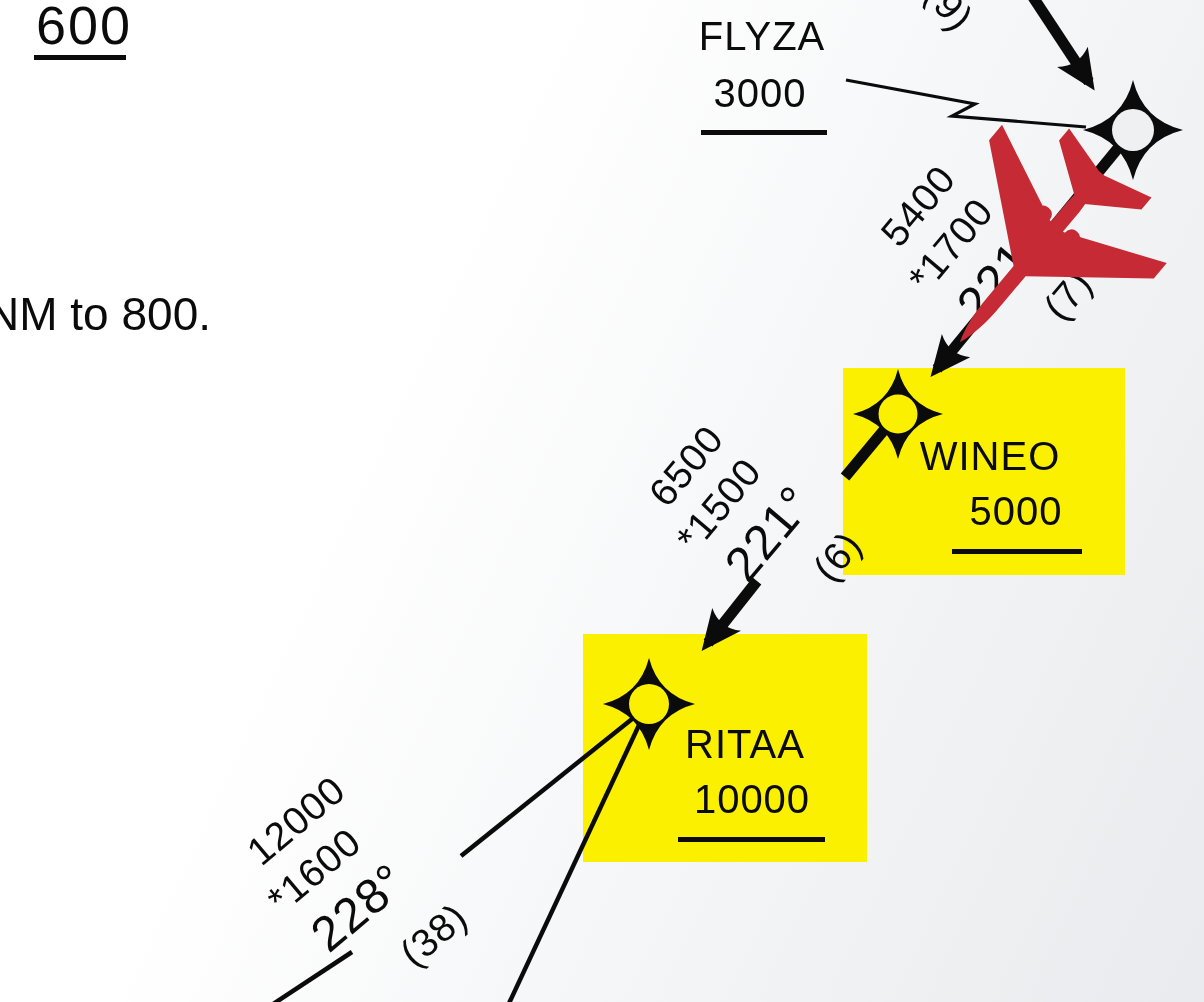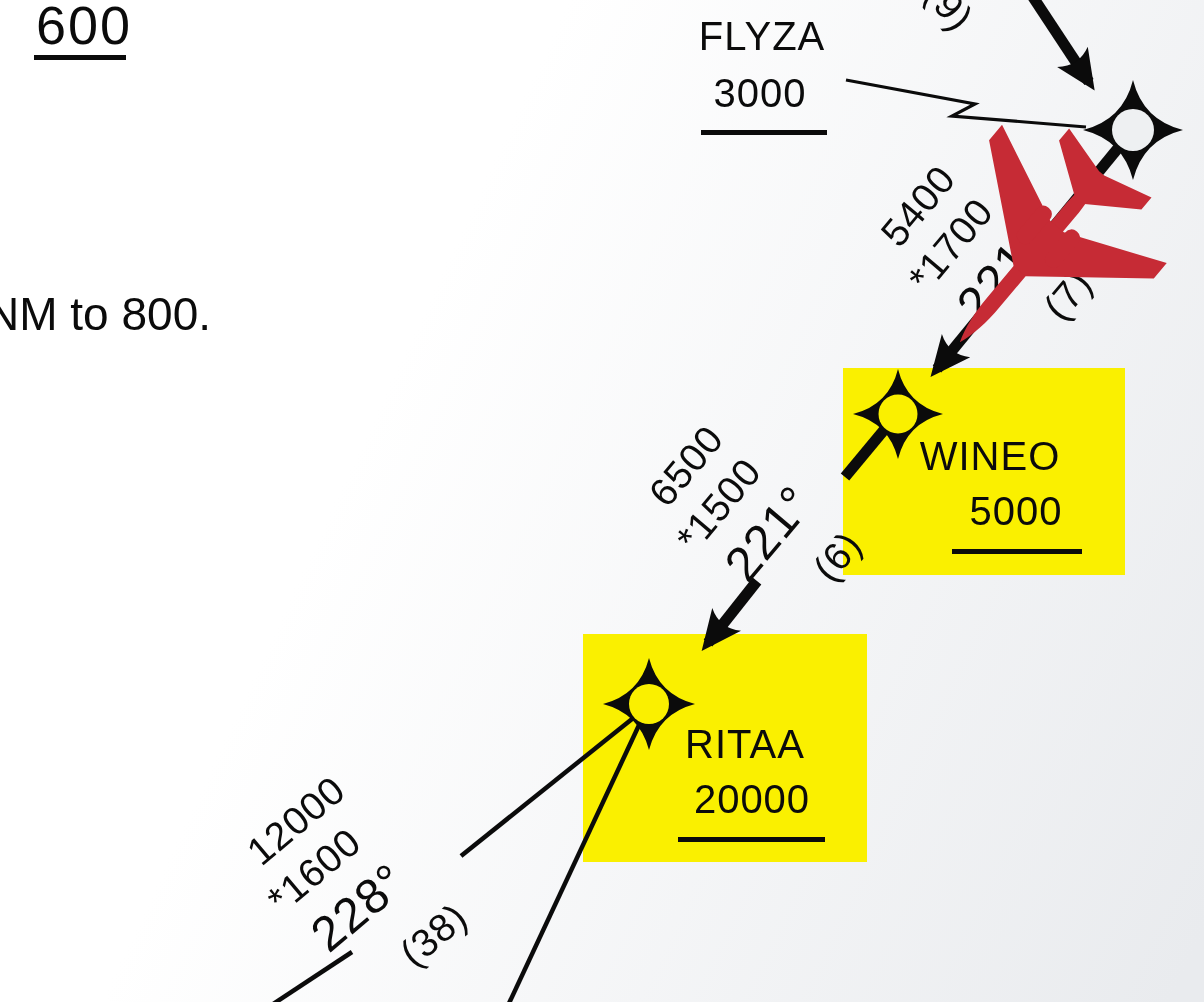--- a/index.html
+++ b/index.html
@@ -44,21 +44,21 @@
 
     <div class="fix-name" style="left:762px; top:16px;">FLYZA</div>
     <div class="fix-alt" style="left:760px; top:73px;">3000</div>
     <div class="rule" style="left:701px; top:130px; width:126px; height:5px;"></div>
 
     <div class="fix-name" style="left:990px; top:436px;">WINEO</div>
     <div class="fix-alt" style="left:1016px; top:491px;">5000</div>
     <div class="rule" style="left:952px; top:549px; width:130px; height:5px;"></div>
 
     <div class="fix-name" style="left:745px; top:724px;">RITAA</div>
-    <div class="fix-alt" style="left:752px; top:779px;">20000</div>
+    <div class="fix-alt" style="left:752px; top:779px;">10000</div>
     <div class="rule" style="left:678px; top:837px; width:147px; height:5px;"></div>
 
     <div class="leg" id="leg1" style="left:874px; top:228px;">
       <div class="ln" style="left:0px;   top:0px;">5400</div>
       <div class="ln" style="left:-17px; top:50px;">*1700</div>
       <div class="ln course" style="left:-6px; top:102px;">221°</div>
       <div class="ln" style="left:48px;  top:172px;">(7)</div>
     </div>
 
     <div class="leg" id="leg2" style="left:642px; top:488px;">

